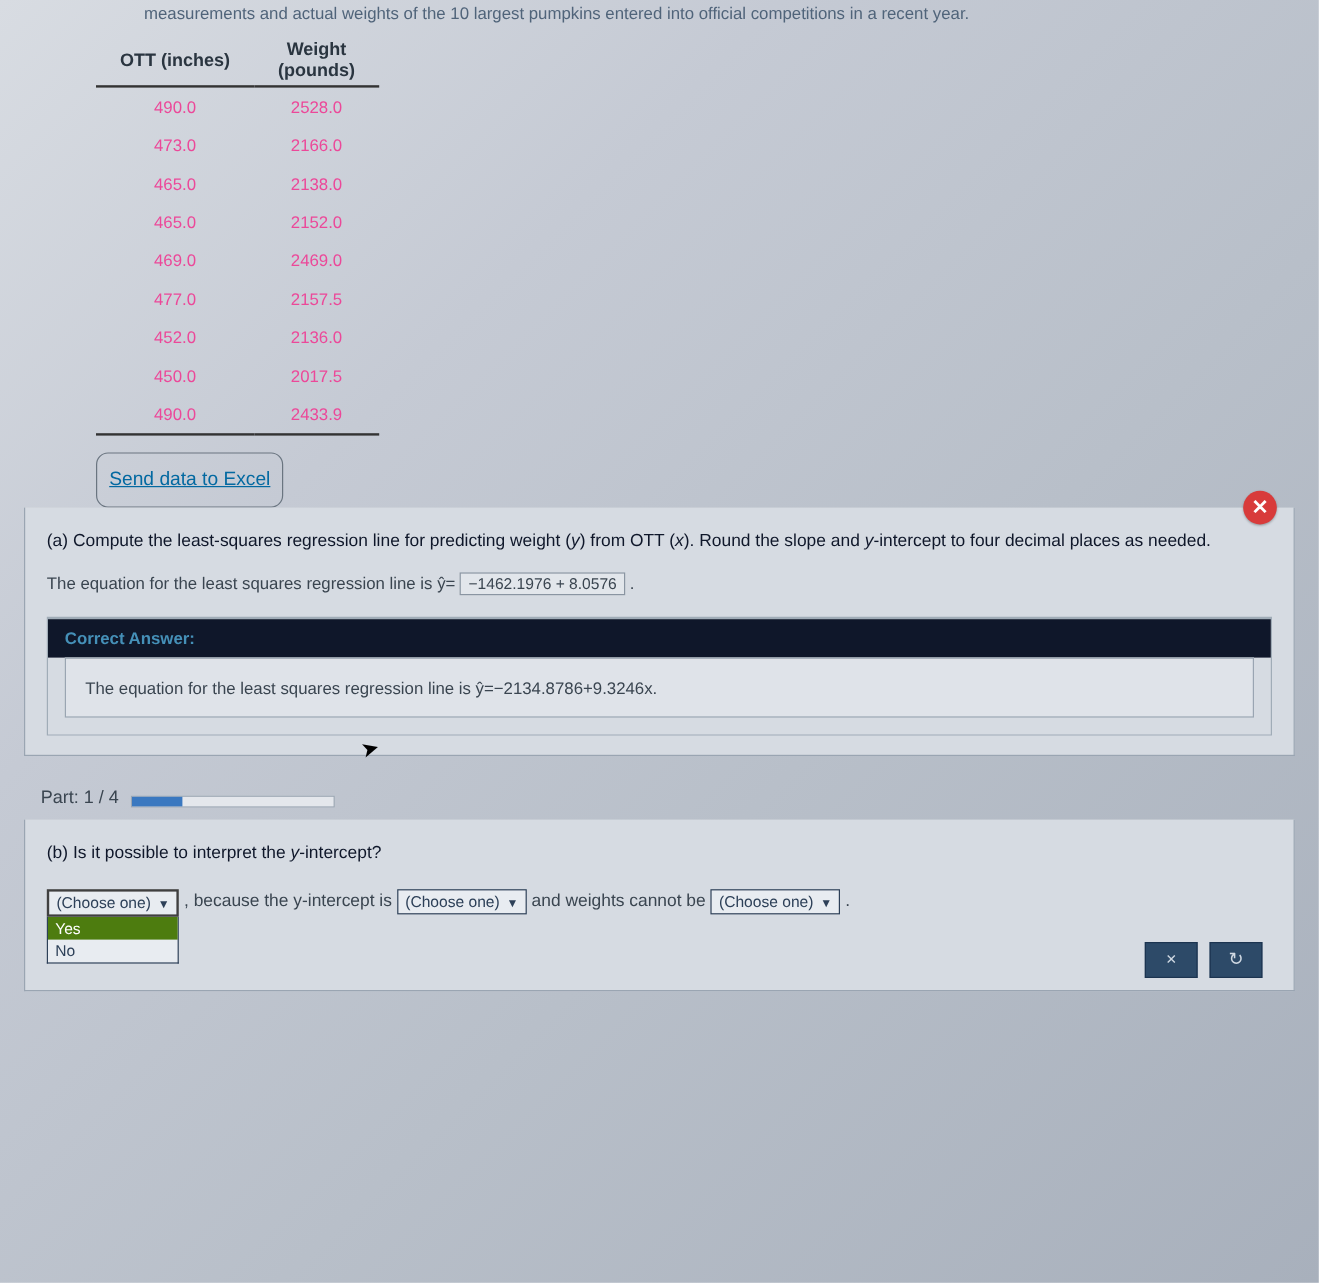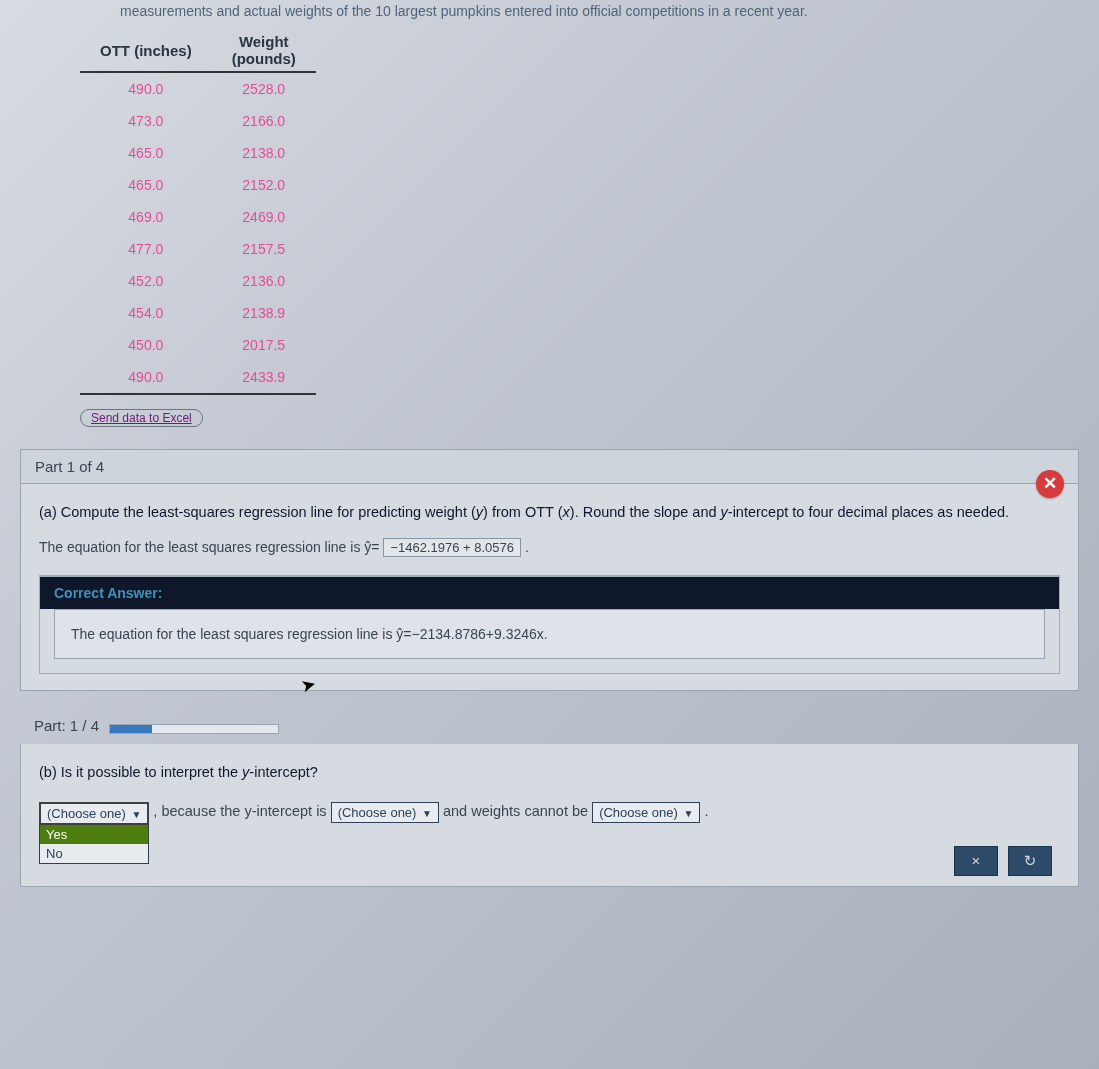--- a/index.html
+++ b/index.html
@@ -35,23 +35,23 @@
       text-align: center;
       color: #ec4899;
       font-size: 14px;
     }
     .data-table tr:last-child td { border-bottom: 2px solid #333; }
     .send-link {
       display: inline-block;
       margin: 14px 0 0 60px;
       border: 1px solid #6a7580;
       border-radius: 10px;
-      padding: 1px 10px;
-      font-size: 12px;
-      color: #701a75;
+      padding: 13px 10px;
+      font-size: 16px;
+      color: #0369a1;
       text-decoration: underline;
       cursor: pointer;
     }
     .part-header {
       margin-top: 22px;
       padding: 8px 14px;
       background: #ced4db;
       border: 1px solid #9aa5b2;
       color: #3a4550;
       font-size: 15px;
@@ -228,37 +228,32 @@
         </tr>
         <tr>
           <td>477.0</td>
           <td>2157.5</td>
         </tr>
         <tr>
           <td>452.0</td>
           <td>2136.0</td>
         </tr>
         <tr>
-          <td>454.0</td>
-          <td>2138.9</td>
-        </tr>
-        <tr>
           <td>450.0</td>
           <td>2017.5</td>
         </tr>
         <tr>
           <td>490.0</td>
           <td>2433.9</td>
         </tr>
       </tbody>
   </table>
 
   <a class="send-link">Send data to Excel</a>
 
-  <div class="part-header">Part 1 of 4</div>
   <div class="part-body">
     <div class="close-icon">✕</div>
 
     <div class="question-text">
       <span>(a) Compute the least-squares regression line for predicting weight (</span><span class="em">y</span><span>) from OTT (</span><span class="em">x</span><span>). Round the slope and </span><span class="em">y</span><span>-intercept to four decimal places as needed.</span>
     </div>
     <div class="sub-p">
       <span>The equation for the least squares regression line is ŷ= </span>
       <span class="answer-boxed">−1462.1976 + 8.0576</span>
       <span>.</span>

